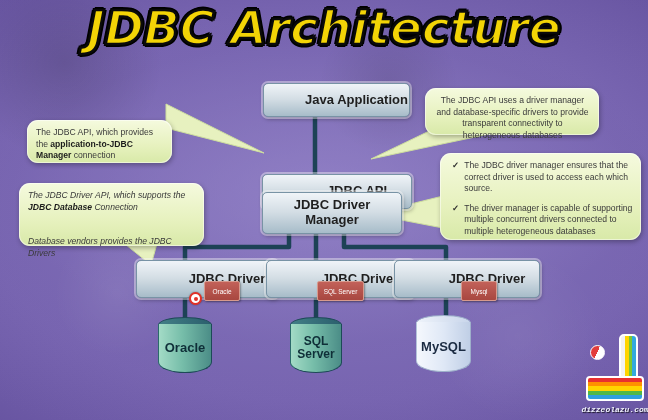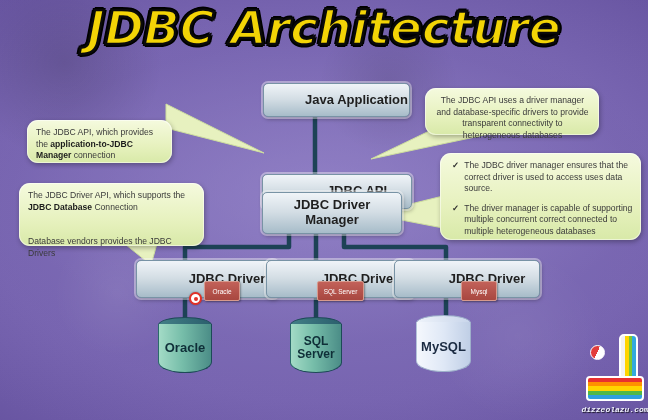--- a/index.html
+++ b/index.html
@@ -135,35 +135,35 @@
   </div>
   <div class="cyl light" style="left:416px;top:315px;width:55px;height:57px;">
     <div class="ctop"></div>
     <div class="cbody">MySQL</div>
   </div>
 
   <div class="callout" style="left:27px;top:91px;width:128px;height:30px;margin-top:29px;">
     <span>The JDBC API, which provides the </span><b>application-to-JDBC Manager</b><span> connection</span>
   </div>
 
-  <div class="callout" style="left:19px;top:183px;width:168px;height:50px;">
+  <div class="callout" style="left:19px;top:183px;width:168px;height:50px;font-style:italic;">
     <div><span>The JDBC Driver API, which supports the </span><b>JDBC Database</b><span> Connection</span></div>
     <div style="margin-top:23px;">Database vendors provides  the JDBC Drivers</div>
   </div>
 
   <div class="callout" style="left:425px;top:88px;width:157px;height:34px;text-align:center;">The JDBC API uses a driver manager and database-specific drivers to provide transparent connectivity to heterogeneous databases</div>
 
   <div class="callout" style="left:440px;top:153px;width:181px;height:74px;padding-left:12px;">
     <div class="check-item">
       <span class="check-mark">✓</span>
-      <span>The JDBC driver manager ensures that the correct driver is used to access uses data source.</span>
+      <span>The JDBC driver manager ensures that the correct driver is used to access each which source.</span>
     </div>
     <div class="check-item">
       <span class="check-mark">✓</span>
-      <span>The driver manager is capable of supporting multiple concurrent correct connected to multiple heterogeneous databases</span>
+      <span>The driver manager is capable of supporting multiple concurrent drivers connected to multiple heterogeneous databases</span>
     </div>
   </div>
 
   <div class="logo">
     <div class="vbar"></div>
     <div class="base"></div>
     <div class="ball"></div>
     <div class="wm">dizzeolazu.com</div>
   </div>
 </div>

